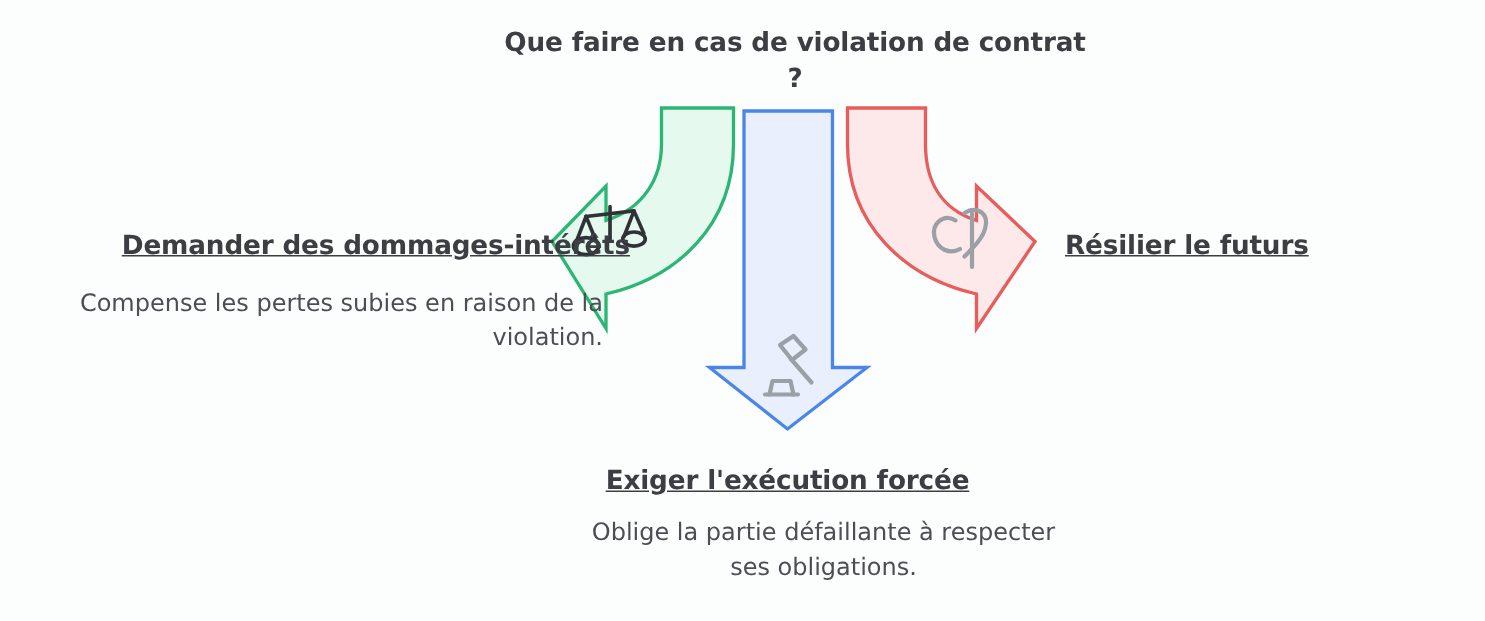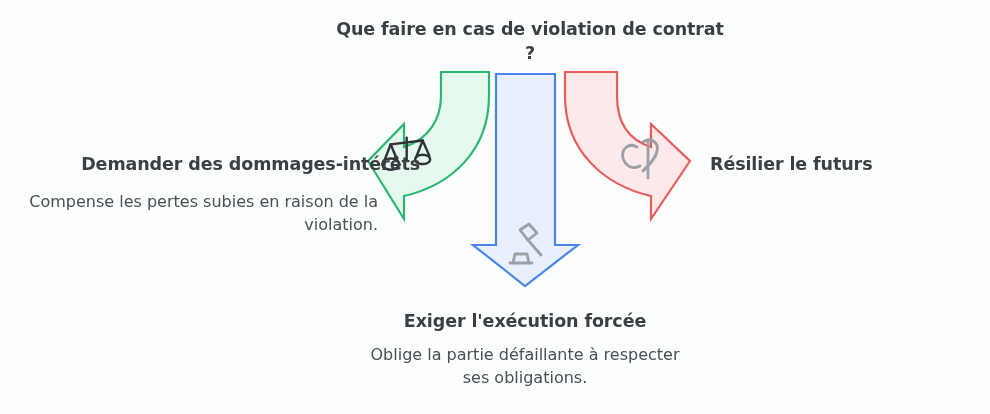--- a/index.html
+++ b/index.html
@@ -33,26 +33,28 @@
     line-height: 1.35;
     letter-spacing: -0.1px;
   }
   .node-label {
     position: absolute;
     font-weight: bold;
     font-size: 17.5px;
     color: #3b3f43;
     line-height: 1.3;
     letter-spacing: -0.1px;
+    text-decoration: underline;
   }
   .node-desc {
     position: absolute;
     font-size: 16px;
     color: #4a4f54;
     line-height: 1.45;
+    padding-left: 24px;
   }
   
   #label-left {
     left: 0px;
     top: 153px;
     width: 420px;
     text-align: right;
   }
   #desc-left {
     left: 0px;

